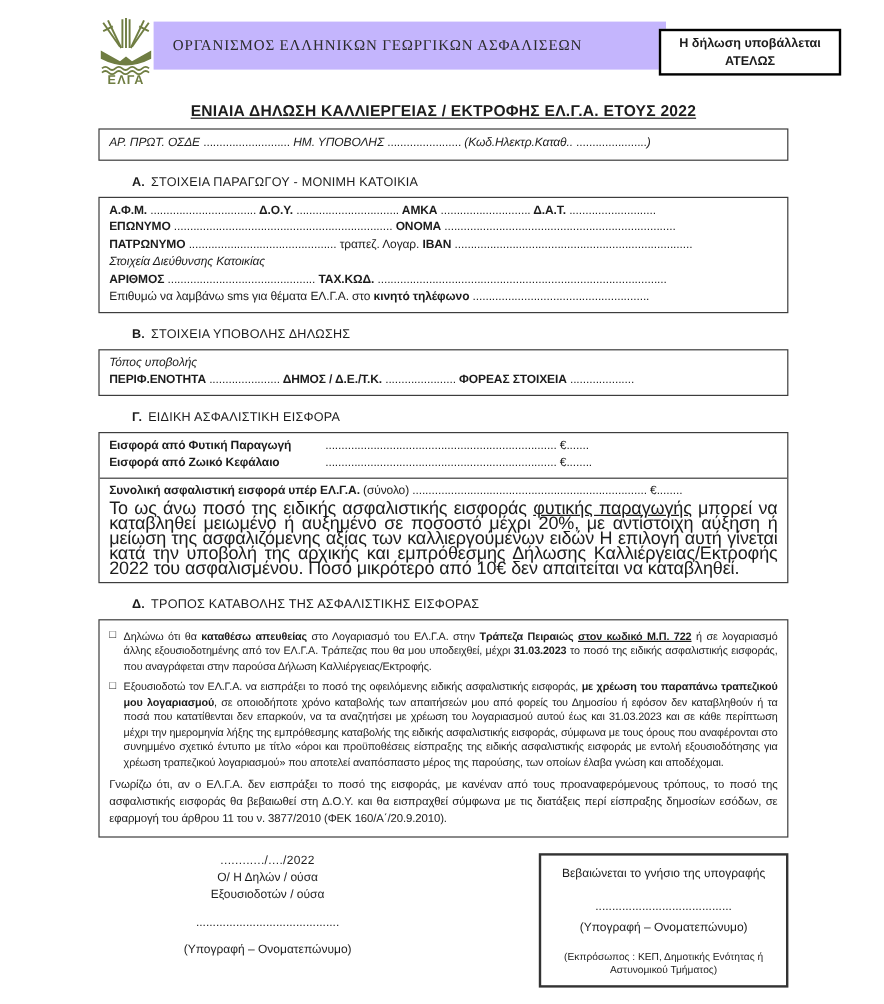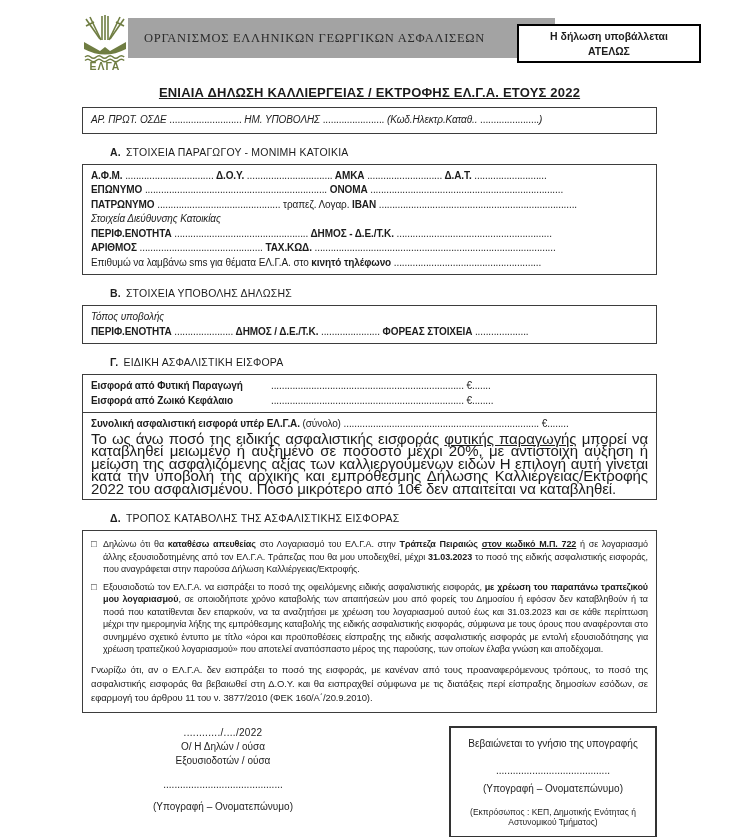--- a/index.html
+++ b/index.html
@@ -14,23 +14,23 @@
     padding-top:14px;
   }
   .doc{margin-left:82px;width:575px;position:relative;}
   .b{font-weight:bold;}
   .u{text-decoration:underline;}
   .i{font-style:italic;}
 
   
   .header{display:flex;align-items:flex-start;position:relative;height:58px;}
   .logo{width:46px;height:56px;flex:none;}
-  .band{background:#a3a3a3;width:427px;height:40px;margin-top:4px;display:flex;align-items:center;padding-left:16px;box-sizing:border-box;}
+  .band{background:#c4b5fd;width:427px;height:40px;margin-top:4px;display:flex;align-items:center;padding-left:16px;box-sizing:border-box;}
   .org-name{font-family:"Liberation Serif",serif;font-size:12.5px;letter-spacing:.7px;color:#2b2b2b;}
-  .stamp{position:absolute;right:-44px;top:10px;border:2px solid #000;width:140px;padding:3px 20px;text-align:center;font-size:10.5px;font-weight:bold;line-height:1.4;background:#fff;}
+  .stamp{position:absolute;right:-44px;top:10px;border:2px solid #000;width:140px;padding:3px 4px;text-align:center;font-size:10.5px;font-weight:bold;line-height:1.4;background:#fff;}
 
   
   .title{margin-top:13px;text-align:center;font-size:13px;font-weight:bold;text-decoration:underline;letter-spacing:.2px;}
 
   
   .box{border:1.5px solid #3d3d3d;padding:4px 8px;overflow:hidden;}
   .row{white-space:nowrap;font-size:10px;line-height:14.5px;letter-spacing:-.1px;}
   .proto{margin-top:7px;padding:5px 8px;}
   .sec-head{margin:12px 0 6px 28px;font-size:10.5px;letter-spacing:.2px;}
   .sec-letter{font-weight:bold;margin-right:5px;}
@@ -95,21 +95,20 @@
     </div>
 
     <div class="sec-head">
       <span class="sec-letter">Α.</span><span>ΣΤΟΙΧΕΙΑ ΠΑΡΑΓΩΓΟΥ - ΜΟΝΙΜΗ ΚΑΤΟΙΚΙΑ</span>
     </div>
     <div class="box">
       <div class="row"><span class="b">Α.Φ.Μ. </span><span>.................................</span><span class="b">  Δ.Ο.Υ. </span><span>................................</span><span class="b">  ΑΜΚΑ </span><span>............................</span><span class="b">  Δ.Α.Τ. </span><span>...........................</span></div>
       <div class="row"><span class="b">ΕΠΩΝΥΜΟ </span><span>....................................................................</span><span class="b">  ΟΝΟΜΑ </span><span>........................................................................</span></div>
       <div class="row"><span class="b">ΠΑΤΡΩΝΥΜΟ </span><span>..............................................</span><span>  τραπεζ. Λογαρ. </span><span class="b">ΙΒΑΝ </span><span>..........................................................................</span></div>
       <div class="row"><span class="i">Στοιχεία Διεύθυνσης  Κατοικίας</span></div>
-      <div class="row"><span class="b">ΠΕΡΙΦ.ΕΝΟΤΗΤΑ </span><span>..................................................</span><span class="b">  ΔΗΜΟΣ - Δ.Ε./Τ.Κ. </span><span>..........................................................</span></div>
       <div class="row"><span class="b">ΑΡΙΘΜΟΣ </span><span>..............................................</span><span class="b">  ΤΑΧ.ΚΩΔ. </span><span>..........................................................................................</span></div>
       <div class="row"><span>Επιθυμώ να λαμβάνω  sms  για θέματα ΕΛ.Γ.Α. στο </span><span class="b">κινητό τηλέφωνο</span><span> .......................................................</span></div>
     </div>
 
     <div class="sec-head">
       <span class="sec-letter">Β.</span><span>ΣΤΟΙΧΕΙΑ  ΥΠΟΒΟΛΗΣ ΔΗΛΩΣΗΣ</span>
     </div>
     <div class="box">
       <div class="row"><span class="i">Τόπος υποβολής</span></div>
       <div class="row"><span class="b">ΠΕΡΙΦ.ΕΝΟΤΗΤΑ </span><span>......................</span><span class="b">  ΔΗΜΟΣ / Δ.Ε./Τ.Κ. </span><span>......................</span><span class="b">  ΦΟΡΕΑΣ  ΣΤΟΙΧΕΙΑ </span><span>....................</span></div>

